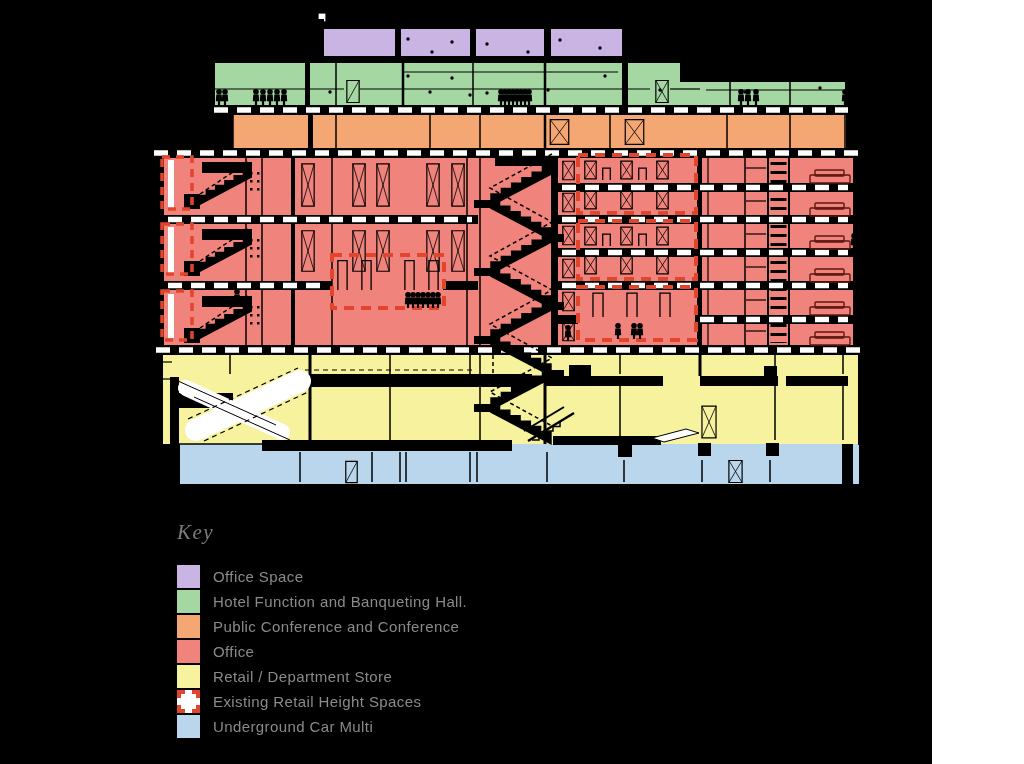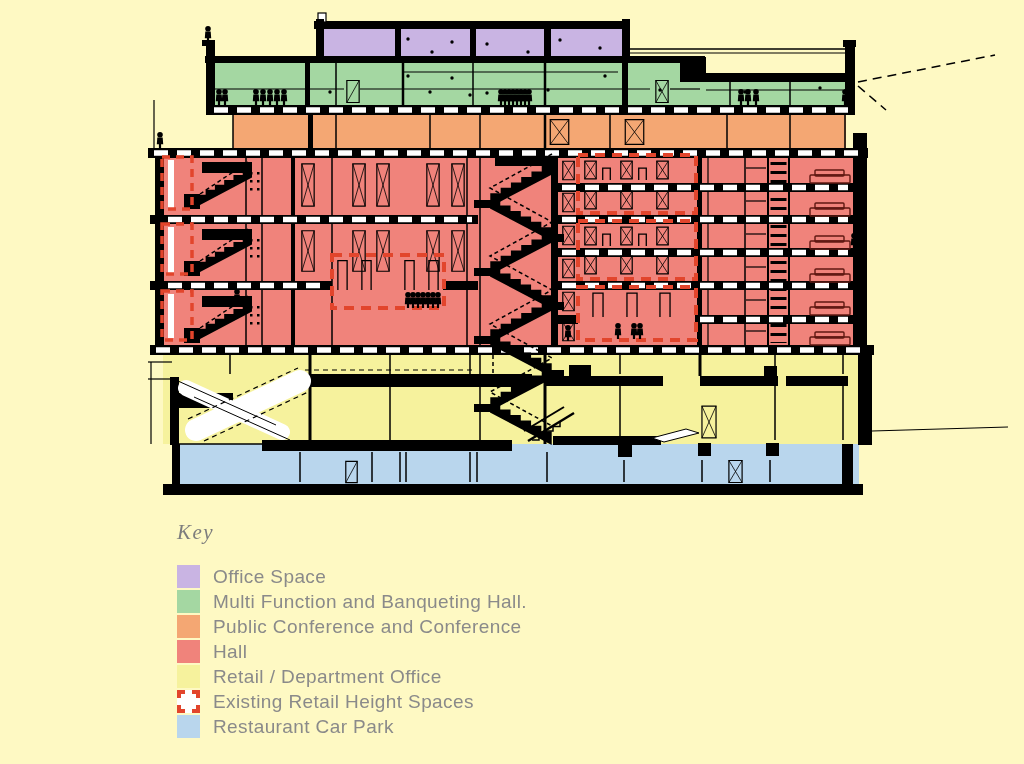--- a/index.html
+++ b/index.html
@@ -1,16 +1,16 @@
 <!DOCTYPE html>
 <html style="--c-office: #c9b4e3; --c-multifunction: #a4d7a2; --c-restaurant: #f4a773; --c-hotel: #f0837b; --c-retail: #f6f29d; --c-double_height: #e2452c; --c-carpark: #b9d6ed; --c-ink: #000000; --c-label_text: #8a8a8a; --c-key_text: #7d7d7d;"><head>
 <meta charset="utf-8">
 <style>
   html,body{margin:0;padding:0;background:#fff;}
-  .page{position:relative;width:1024px;height:764px;background:#fef9c3;overflow:hidden;}
+  .page{position:relative;width:932px;height:764px;background:#000000;overflow:hidden;}
   svg{position:absolute;left:0;top:0;}
 
   
   .z-office{fill:var(--c-office)} .z-multi{fill:var(--c-multifunction)}
   .z-rest{fill:var(--c-restaurant)} .z-hotel{fill:var(--c-hotel)}
   .z-retail{fill:var(--c-retail)} .z-park{fill:var(--c-carpark)}
 
   .ink{fill:#000}
   .white{fill:#fff}
   .w1{stroke:#000;stroke-width:1.2;fill:none}
@@ -34,21 +34,21 @@
   .key-title{font:italic 21px "Liberation Serif",serif;color:var(--c-key_text);letter-spacing:1.5px;margin-bottom:20px;}
   .lrow{display:flex;align-items:center;height:23px;margin-bottom:2px;}
   .sw{width:23px;height:23px;margin-right:13px;flex:none;}
   .sw-office{background:var(--c-office)}
   .sw-multifunction{background:var(--c-multifunction)}
   .sw-restaurant{background:var(--c-restaurant)}
   .sw-hotel{background:var(--c-hotel)}
   .sw-retail{background:var(--c-retail)}
   .sw-carpark{background:var(--c-carpark)}
   .sw-dh{background:#fff;border:4px dashed var(--c-double_height);width:15px;height:15px;}
-  .llabel{font-family:"Liberation Sans",sans-serif;font-size:19px;color:var(--c-label_text);letter-spacing:.4px;white-space:nowrap;}
+  .llabel{font-family:"Liberation Sans",sans-serif;font-size:15px;color:var(--c-label_text);letter-spacing:.4px;white-space:nowrap;}
 </style>
 </head>
 <body>
 
 <div class="page">
 
 <svg width="1024" height="510" viewBox="0 0 1024 510">
   <defs>
     <g id="prs" fill="#000">
       <circle cx="0" cy="2.8" r="2.8"></circle>
@@ -450,37 +450,37 @@
 
 <div class="legend">
   <div class="key-title">Key</div>
 
   <div class="lrow">
     <span class="sw sw-office"></span>
     <span class="llabel">Office Space</span>
   </div>
   <div class="lrow">
     <span class="sw sw-multifunction"></span>
-    <span class="llabel">Multi Function and Banqueting Hall.</span>
+    <span class="llabel">Hotel Function and Banqueting Hall.</span>
   </div>
   <div class="lrow">
     <span class="sw sw-restaurant"></span>
     <span class="llabel">Public Conference and Conference</span>
   </div>
   <div class="lrow">
     <span class="sw sw-hotel"></span>
-    <span class="llabel">Hall</span>
+    <span class="llabel">Office</span>
   </div>
   <div class="lrow">
     <span class="sw sw-retail"></span>
-    <span class="llabel">Retail / Department Office</span>
+    <span class="llabel">Retail / Department Store</span>
   </div>
   <div class="lrow">
     <span class="sw sw-dh"></span>
     <span class="llabel">Existing Retail Height Spaces</span>
   </div>
   <div class="lrow">
     <span class="sw sw-carpark"></span>
-    <span class="llabel">Restaurant Car Park</span>
+    <span class="llabel">Underground Car Multi</span>
   </div>
 </div>
 
 </div>
 
 </body></html>

